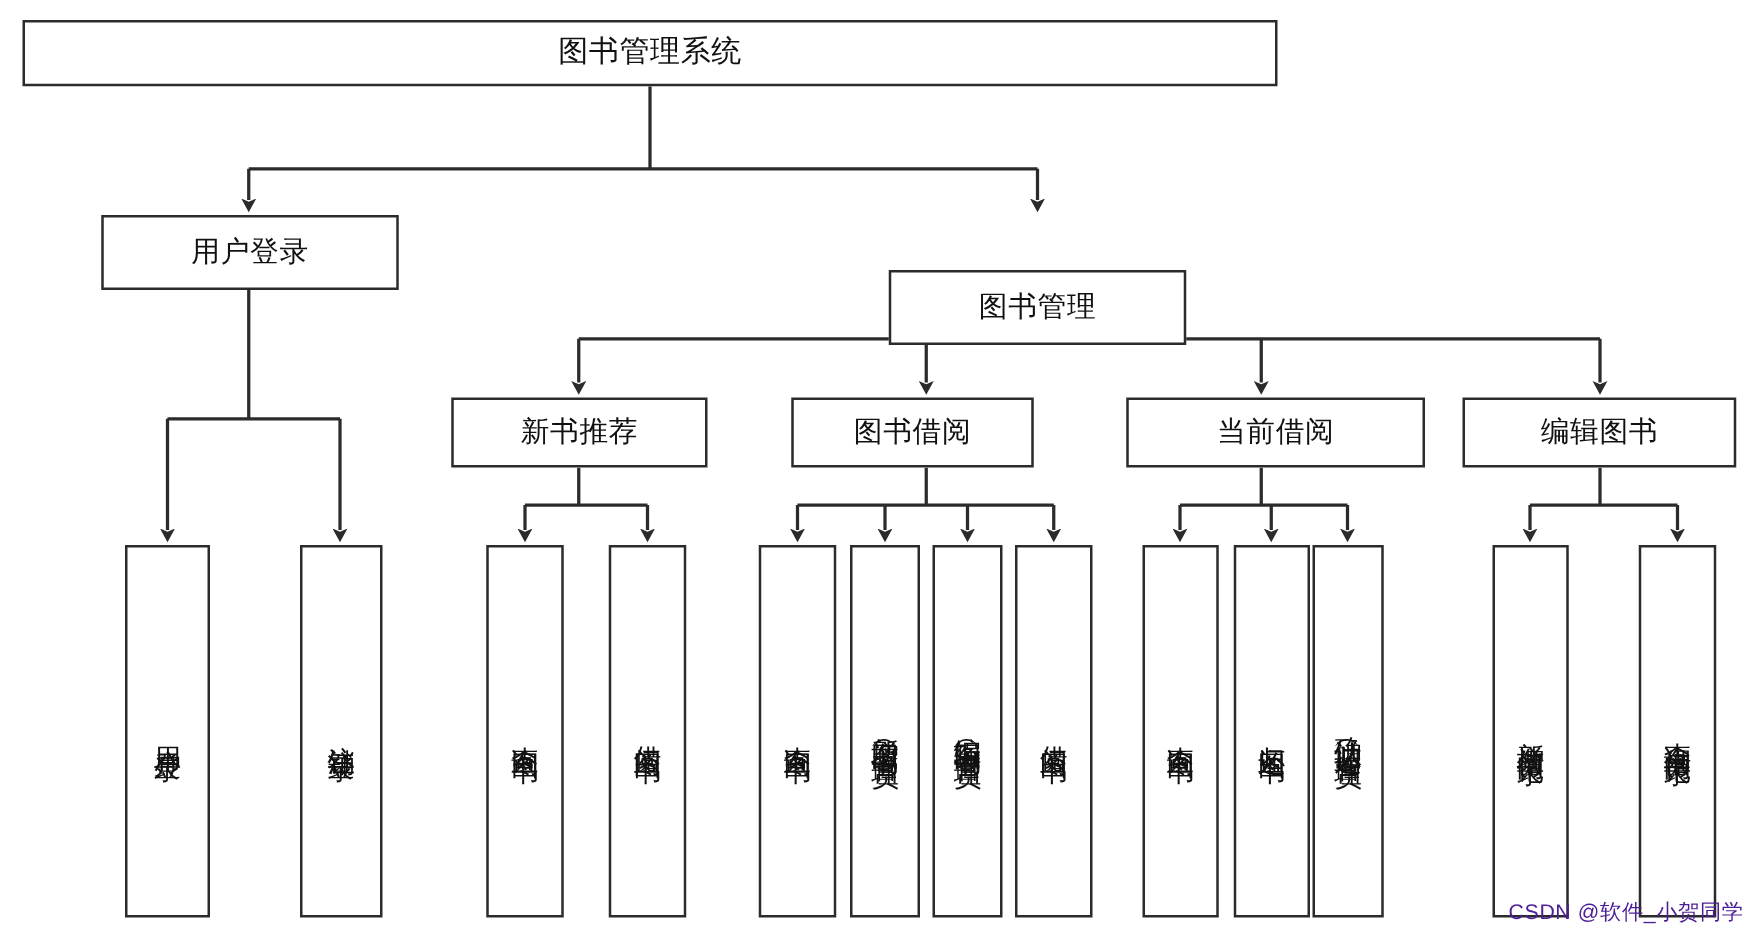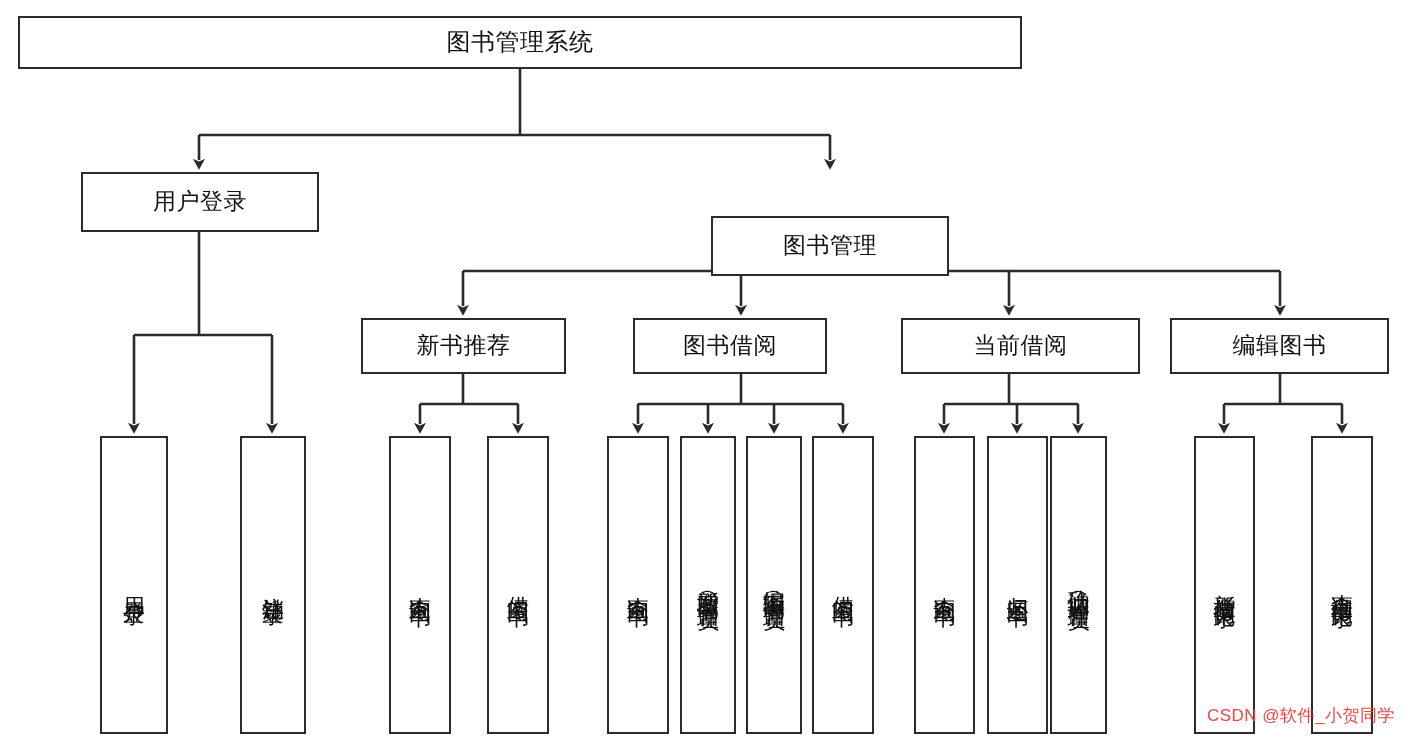--- a/index.html
+++ b/index.html
@@ -52,23 +52,23 @@
   }
   .wire{
     stroke:#2b2b2b;
     stroke-width:2.6;
     fill:none;
   }
   .arrowhead{ fill:#2b2b2b; }
   #watermark{
     position:absolute;
     right:10px;
-    bottom:20px;
+    bottom:6px;
     font-size:17px;
-    color:#ef4444;
+    color:#4c1d95;
     letter-spacing:0.5px;
     white-space:nowrap;
     margin-left:16px;
   }
 </style>
 </head>
 <body>
 
 <div id="canvas">
 

